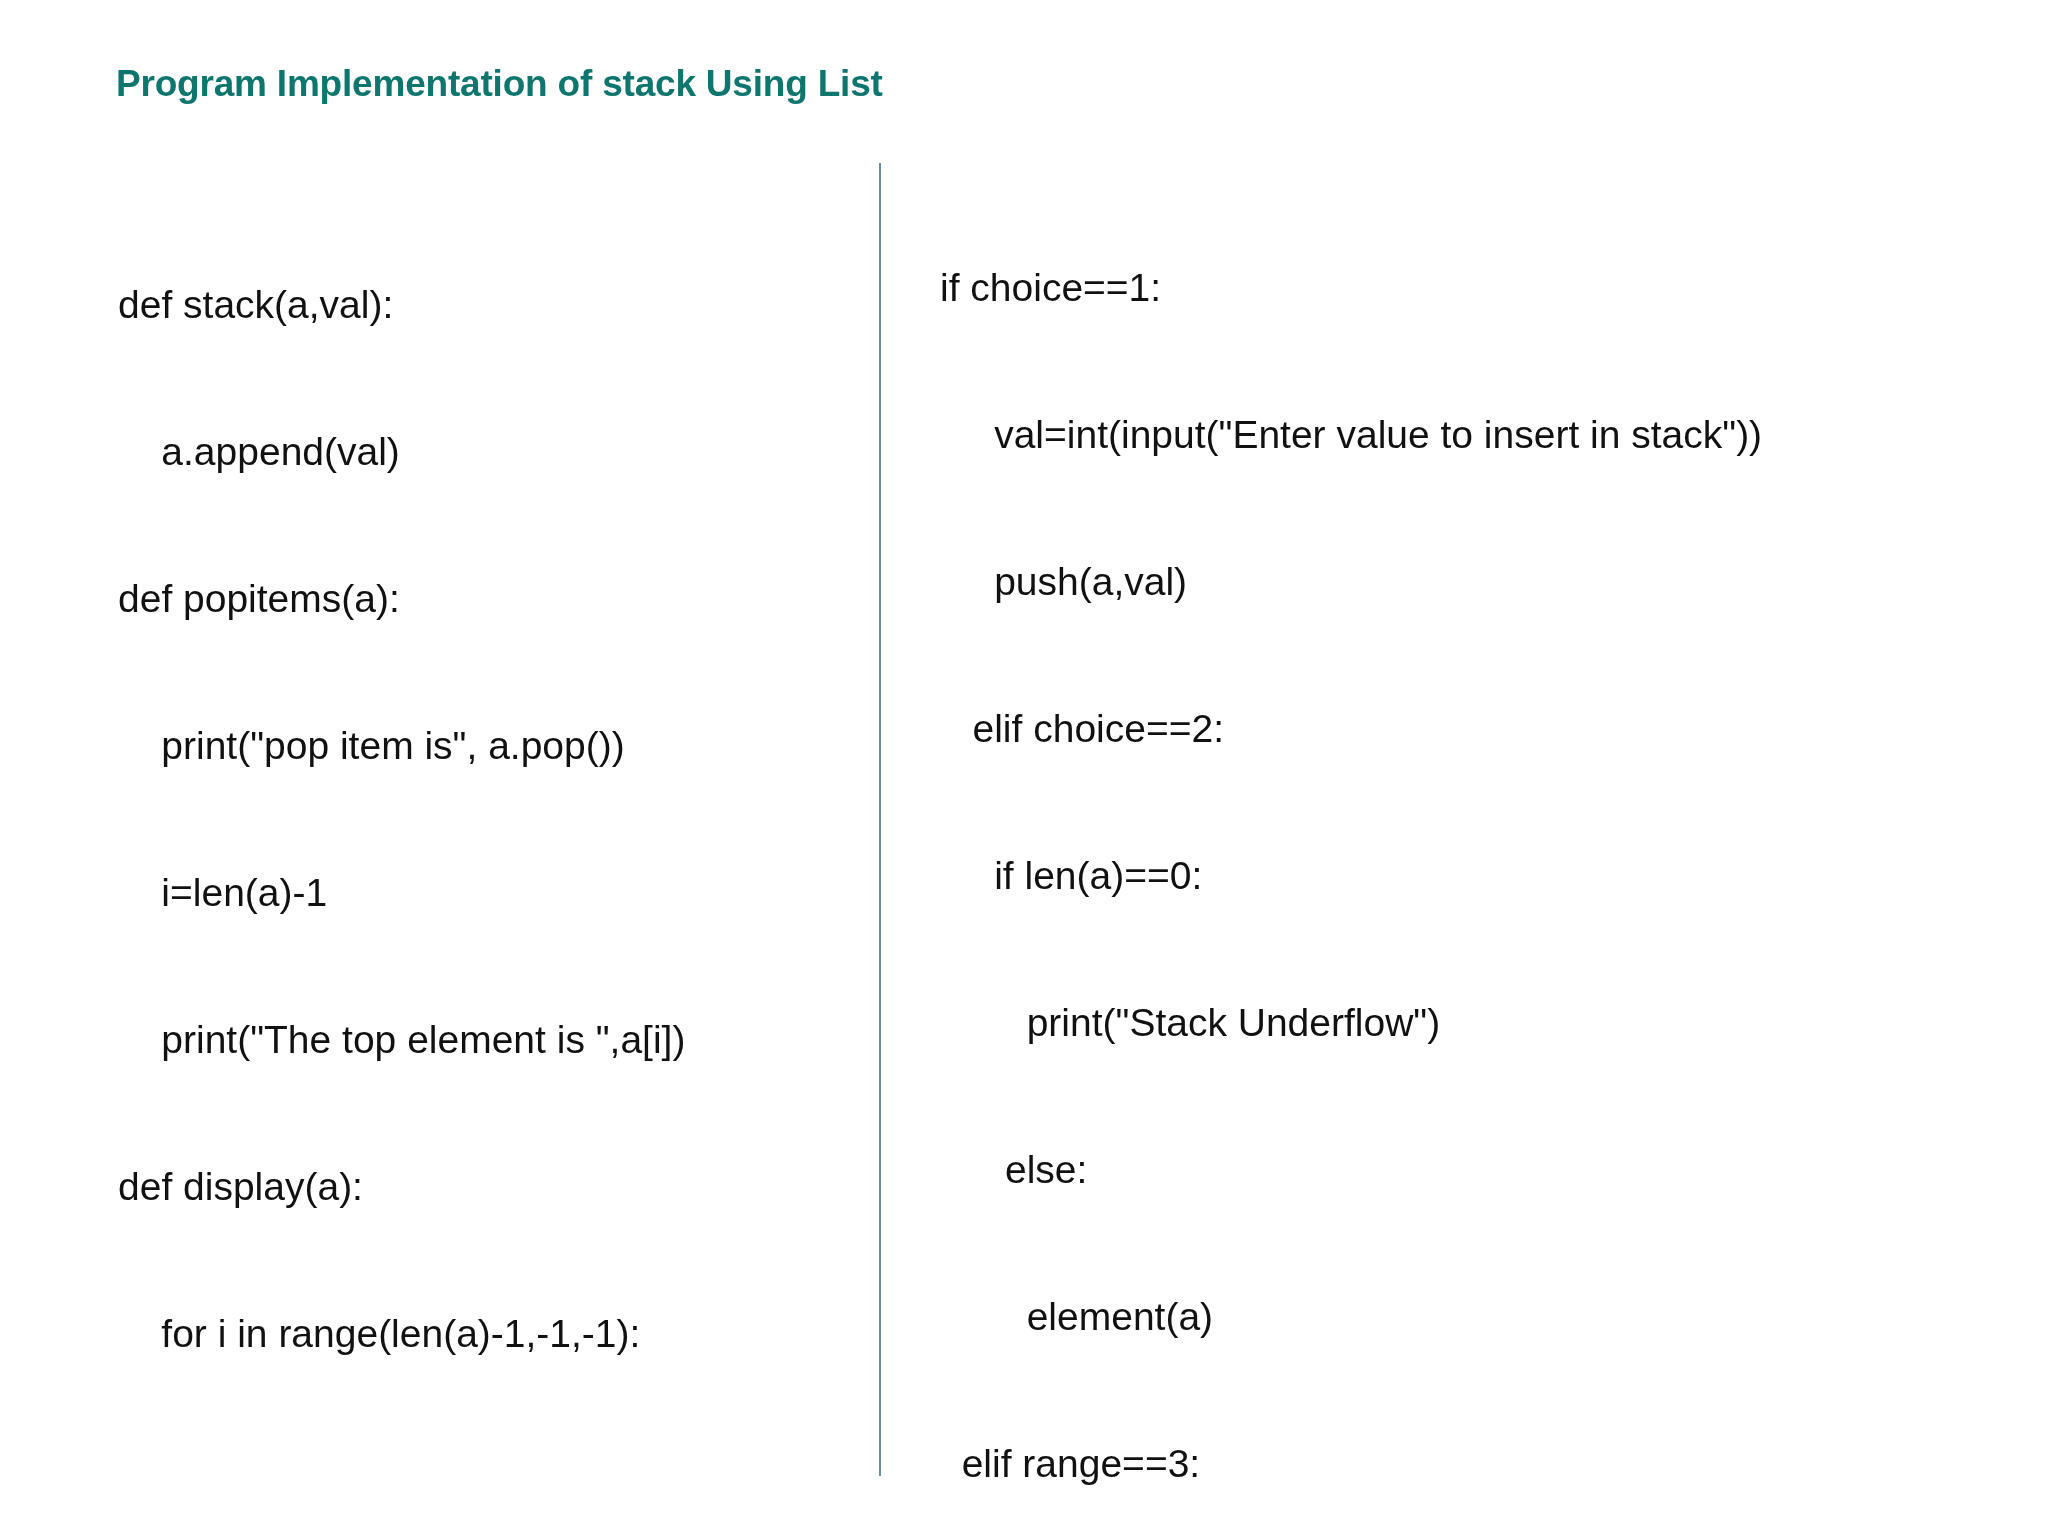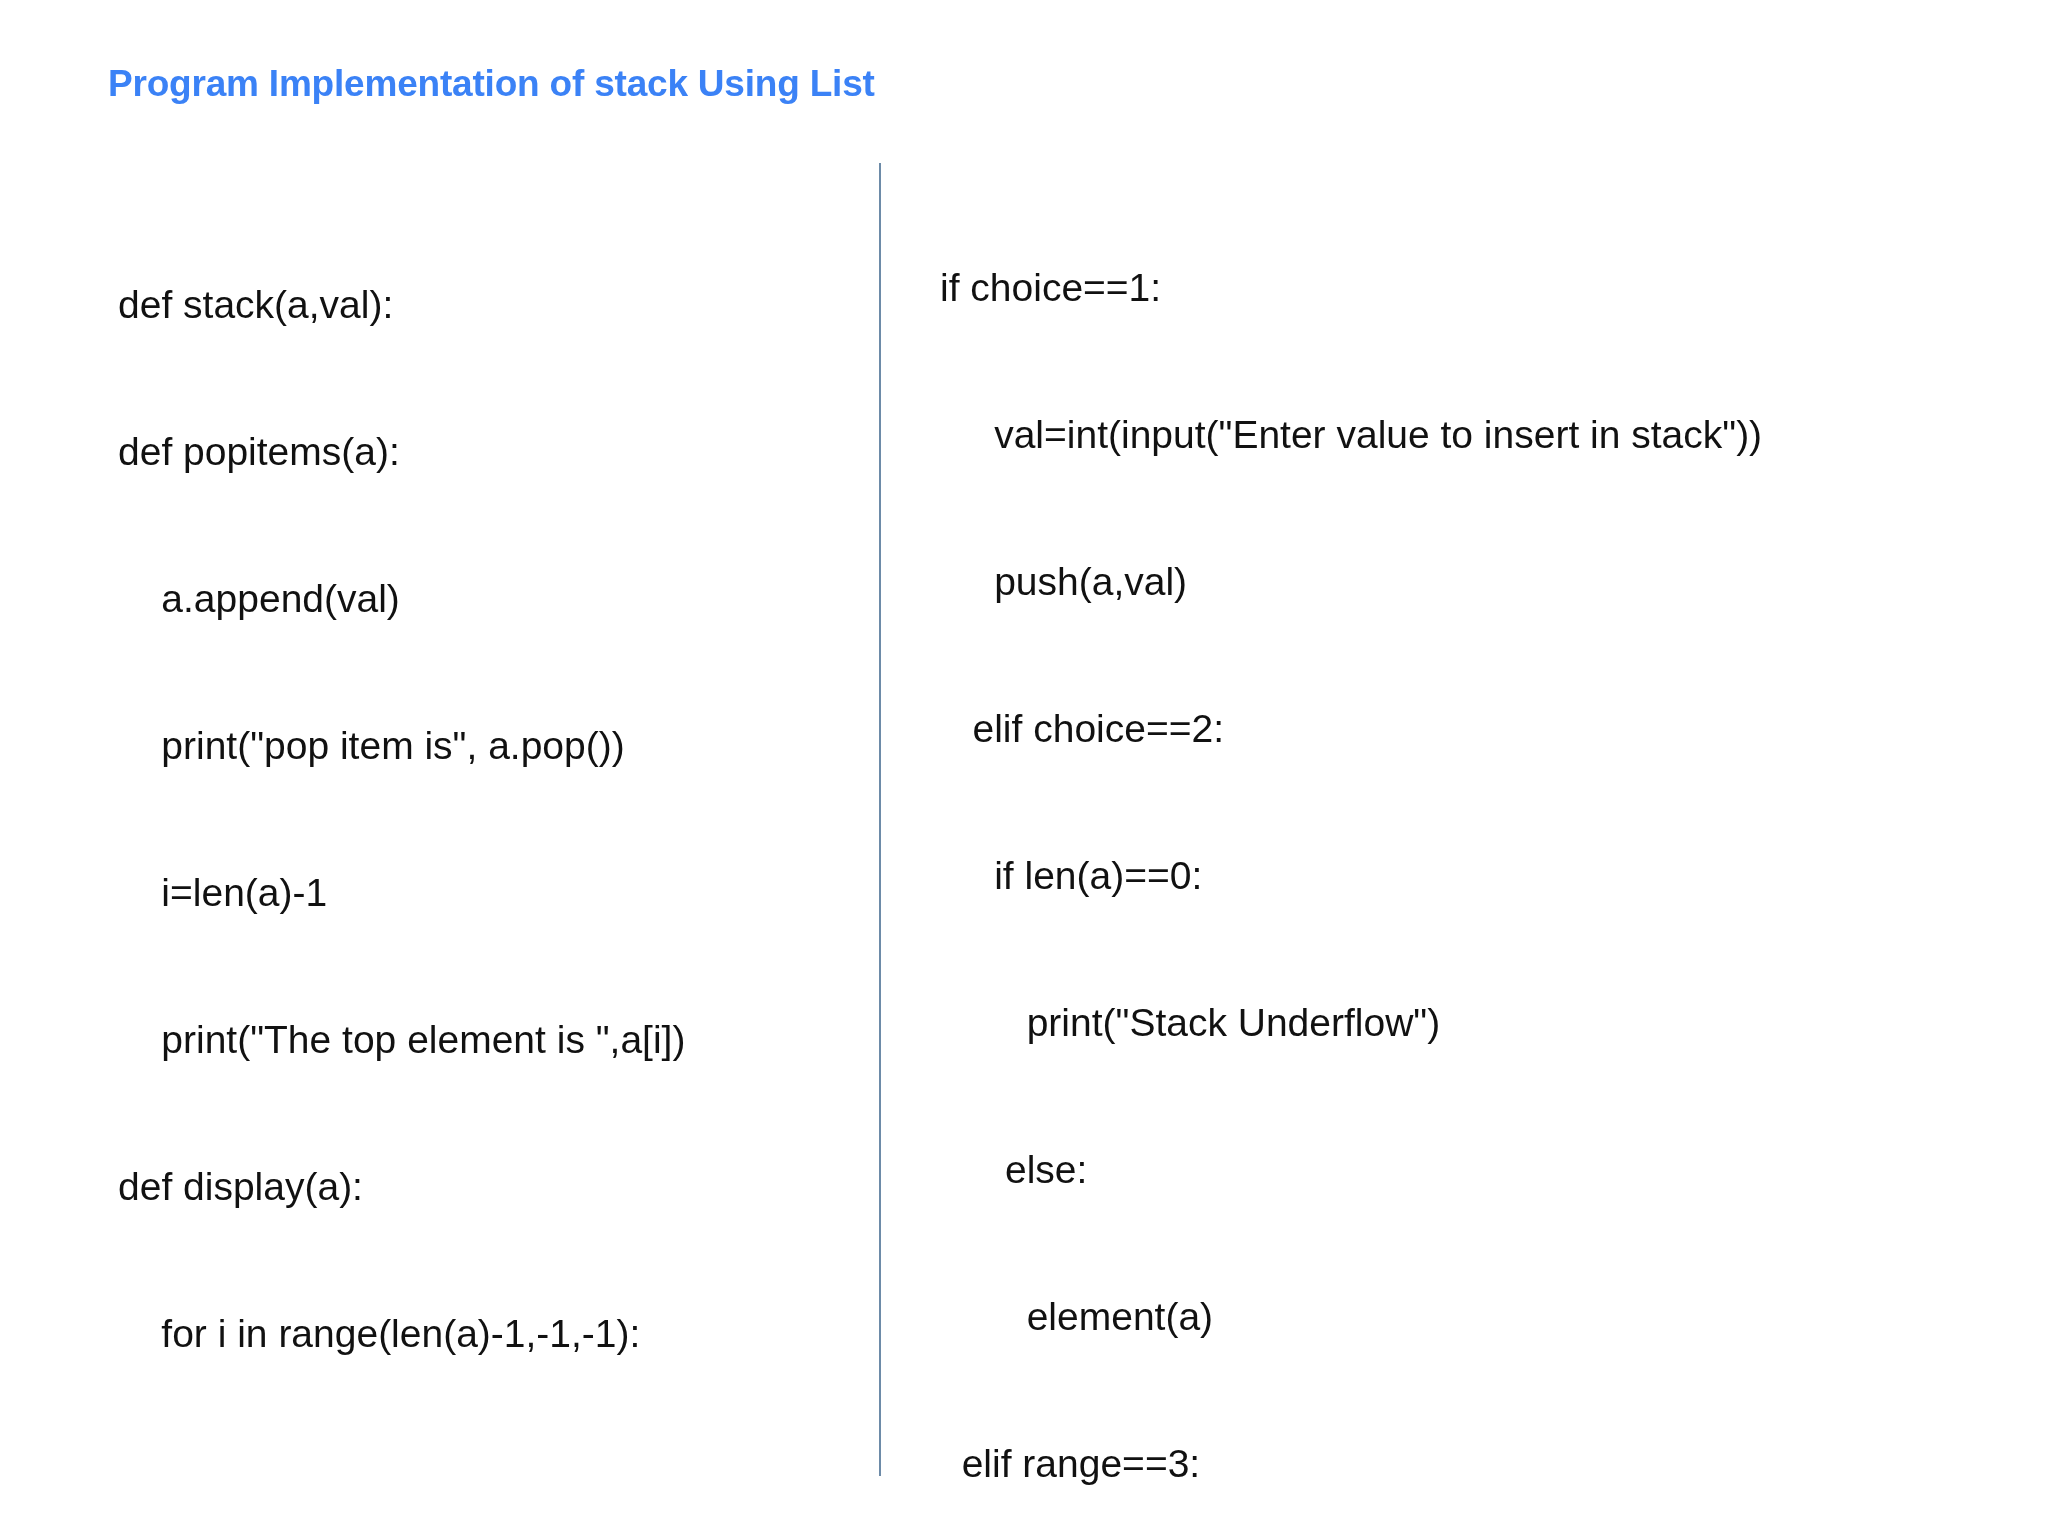--- a/index.html
+++ b/index.html
@@ -17,27 +17,27 @@
   }
   #slide {
     position: absolute;
     left: 0; top: 0;
     width: 2048px;
     height: 1536px;
     background: #ffffff;
   }
   #slide-title {
     position: absolute;
-    left: 108px;
+    left: 116px;
     top: 63px;
     font-size: 37px;
     font-weight: bold;
     letter-spacing: -0.2px;
     white-space: nowrap;
-    color: #3b82f6;
+    color: #0f766e;
   }
   #divider {
     position: absolute;
     left: 879px;
     top: 163px;
     width: 2px;
     height: 1313px;
     background: #6d8ba8;
   }
   .code-col {
@@ -67,22 +67,22 @@
 <body>
 
 <div id="slide">
 
   <div id="slide-title">Program Implementation of stack Using List</div>
 
   <div id="divider"></div>
 
   <div id="left-col" class="code-col">
     <span class="code-line">def stack(a,val):</span>
+    <span class="code-line">    a.append(val)</span>
     <span class="code-line">def popitems(a):</span>
-    <span class="code-line">    a.append(val)</span>
     <span class="code-line">    print("pop item is", a.pop())</span>
     <span class="code-line">    i=len(a)-1</span>
     <span class="code-line">    print("The top element is ",a[i])</span>
     <span class="code-line">def display(a):</span>
     <span class="code-line">    for i in range(len(a)-1,-1,-1):</span>
     
     
     
     
     

